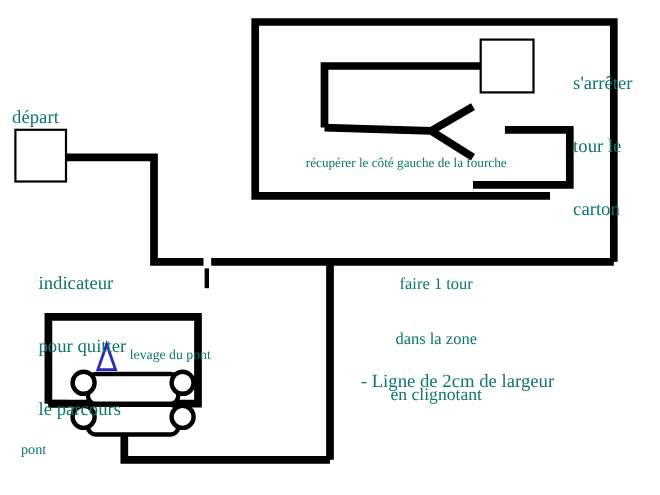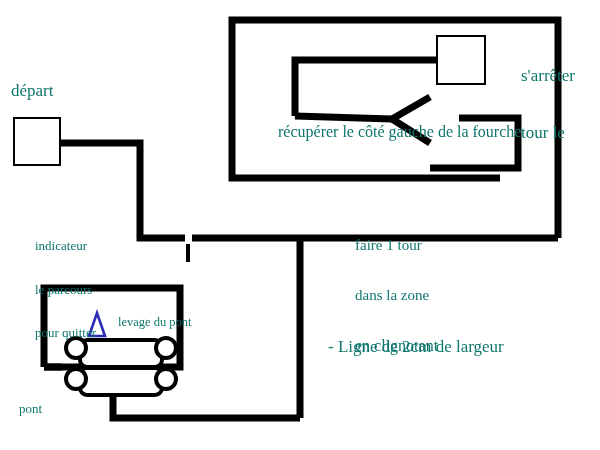--- a/index.html
+++ b/index.html
@@ -26,25 +26,25 @@
     height: 450px;
   }
   .lbl {
     position: absolute;
     color: #0f766e;
     font-weight: normal;
     line-height: 1.12;
     white-space: pre;
     letter-spacing: 0px;
   }
-  .lbl-depart     { left: 11px;  top: 81px;  font-size: 17px; text-align: center; }
+  .lbl-depart     { left: 11px;  top: 97px;  font-size: 17px; text-align: center; }
   .lbl-arreter    { left: 521px; top: 28px;  font-size: 17px; text-align: left; }
-  .lbl-recuperer  { left: 278px; top: 123px; font-size: 16px; }
-  .lbl-indicateur { left: 35px;  top: 210px; font-size: 13px; }
-  .lbl-faire      { left: 355px; top: 203px; font-size: 15px; text-align: left; }
+  .lbl-recuperer  { left: 278px; top: 142px; font-size: 12px; }
+  .lbl-indicateur { left: 35px;  top: 210px; font-size: 17px; }
+  .lbl-faire      { left: 355px; top: 217px; font-size: 15px; text-align: center; }
   .lbl-faire .l3  { font-size: 16px; }
   .lbl-interrupt  { left: 118px; top: 287px; font-size: 12.5px; text-align: center; }
   .lbl-pont       { left: 19px;  top: 402px; font-size: 13px; }
   .lbl-specs      { left: 308px; top: 287px; font-size: 17px; line-height: 1.42; }
   .lbl-specs div  { white-space: pre; margin-left: 20px; }
 </style>
 </head>
 <body>
 
 <div id="canvas">
@@ -100,28 +100,29 @@
 
     <polygon points="97,313 105,336 89,336" fill="none" stroke="#2b2bb5" stroke-width="2.6"></polygon>
 
   </svg>
 
   <div class="lbl lbl-depart">départ</div>
 
   <div class="lbl lbl-arreter">
     <div>s'arrêter</div>
     <div>tour le</div>
+    <div>carton</div>
   </div>
 
   <div class="lbl lbl-recuperer">récupérer le côté gauche de la fourche</div>
 
   <div class="lbl lbl-indicateur">
     <div>indicateur</div>
+    <div>pour quitter</div>
     <div>le parcours</div>
-    <div>pour quitter</div>
   </div>
 
   <div class="lbl lbl-faire">
     <div>faire 1 tour</div>
     <div>dans la zone</div>
     <div class="l3">en clignotant</div>
   </div>
 
   <div class="lbl lbl-interrupt">
     <div>levage du pont</div>

